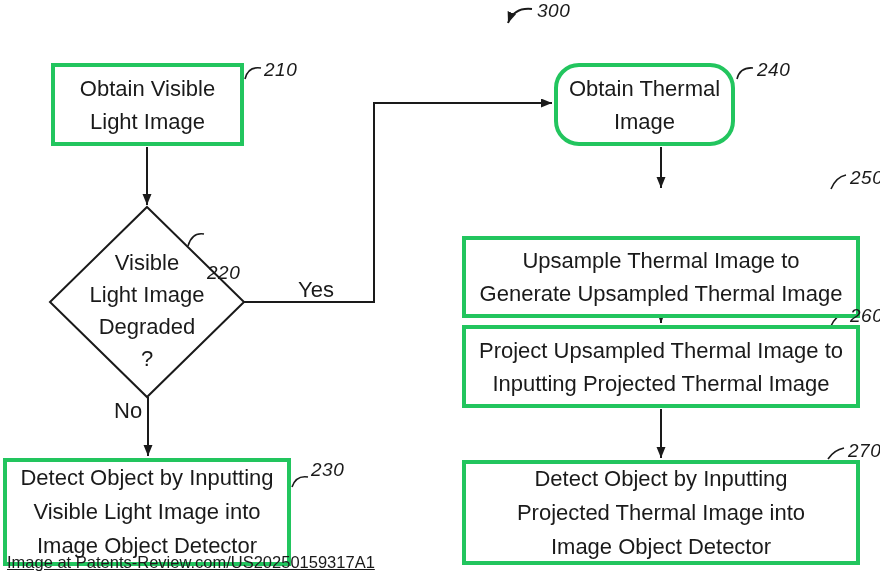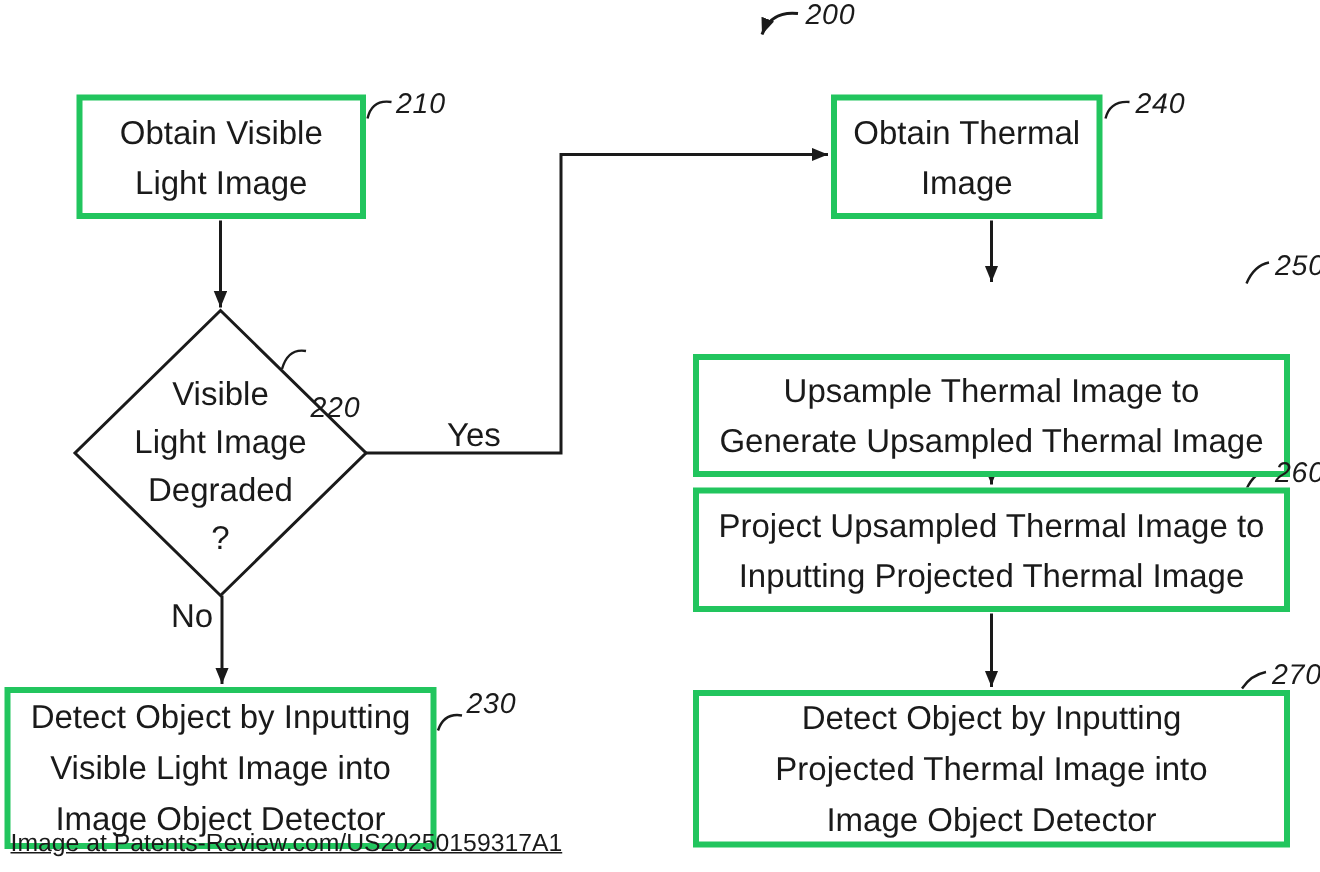--- a/index.html
+++ b/index.html
@@ -91,21 +91,21 @@
     <path d="M308,477 Q296,475 292,487" fill="none" stroke="#1a1a1a" stroke-width="1.6"></path>
     <path d="M753,68 Q740,67 737,79" fill="none" stroke="#1a1a1a" stroke-width="1.6"></path>
     <path d="M846,175 Q836,177 831,189" fill="none" stroke="#1a1a1a" stroke-width="1.6"></path>
     <path d="M846,313 Q836,315 831,326" fill="none" stroke="#1a1a1a" stroke-width="1.6"></path>
     <path d="M844,448 Q834,450 828,459" fill="none" stroke="#1a1a1a" stroke-width="1.6"></path>
   </svg>
 
   <div class="flow-box" style="left:51px; top:63px; width:193px; height:83px;">Obtain Visible
 Light Image</div>
 
-  <div class="flow-box" style="left:554px; top:63px; width:181px; height:83px;">Obtain Thermal
+  <div class="flow-box" style="left:554px; top:63px; width:181px; height:83px;border-radius:25px;">Obtain Thermal
 Image</div>
 
   <div class="flow-box" style="left:462px; top:190px; width:398px; height:82px;margin-top:46px;">Upsample Thermal Image to
 Generate Upsampled Thermal Image</div>
 
   <div class="flow-box" style="left:462px; top:325px; width:398px; height:83px;">Project Upsampled Thermal Image to
 Inputting Projected Thermal Image</div>
 
   <div class="flow-box" style="left:462px; top:460px; width:398px; height:105px; line-height:34px;">Detect Object by Inputting
 Projected Thermal Image into
@@ -116,21 +116,21 @@
 Image Object Detector</div>
 
   <div class="diamond-text" style="left:57px; top:247px; width:180px;">Visible
 Light Image
 Degraded
 ?</div>
 
   <div class="edge-label" style="left:262px; top:277px;margin-left:36px;">Yes</div>
   <div class="edge-label" style="left:114px; top:398px;">No</div>
 
-  <div class="ref-label" style="left:537px; top:0px;">200</div>
+  <div class="ref-label" style="left:537px; top:0px;">300</div>
   <div class="ref-label" style="left:264px; top:59px;">210</div>
   <div class="ref-label" style="left:207px; top:222px;margin-top:40px;">220</div>
   <div class="ref-label" style="left:311px; top:459px;">230</div>
   <div class="ref-label" style="left:757px; top:59px;">240</div>
   <div class="ref-label" style="left:850px; top:167px;">250</div>
   <div class="ref-label" style="left:850px; top:305px;">260</div>
   <div class="ref-label" style="left:848px; top:440px;">270</div>
 
   <div class="watermark">Image at Patents-Review.com/US20250159317A1</div>
 

